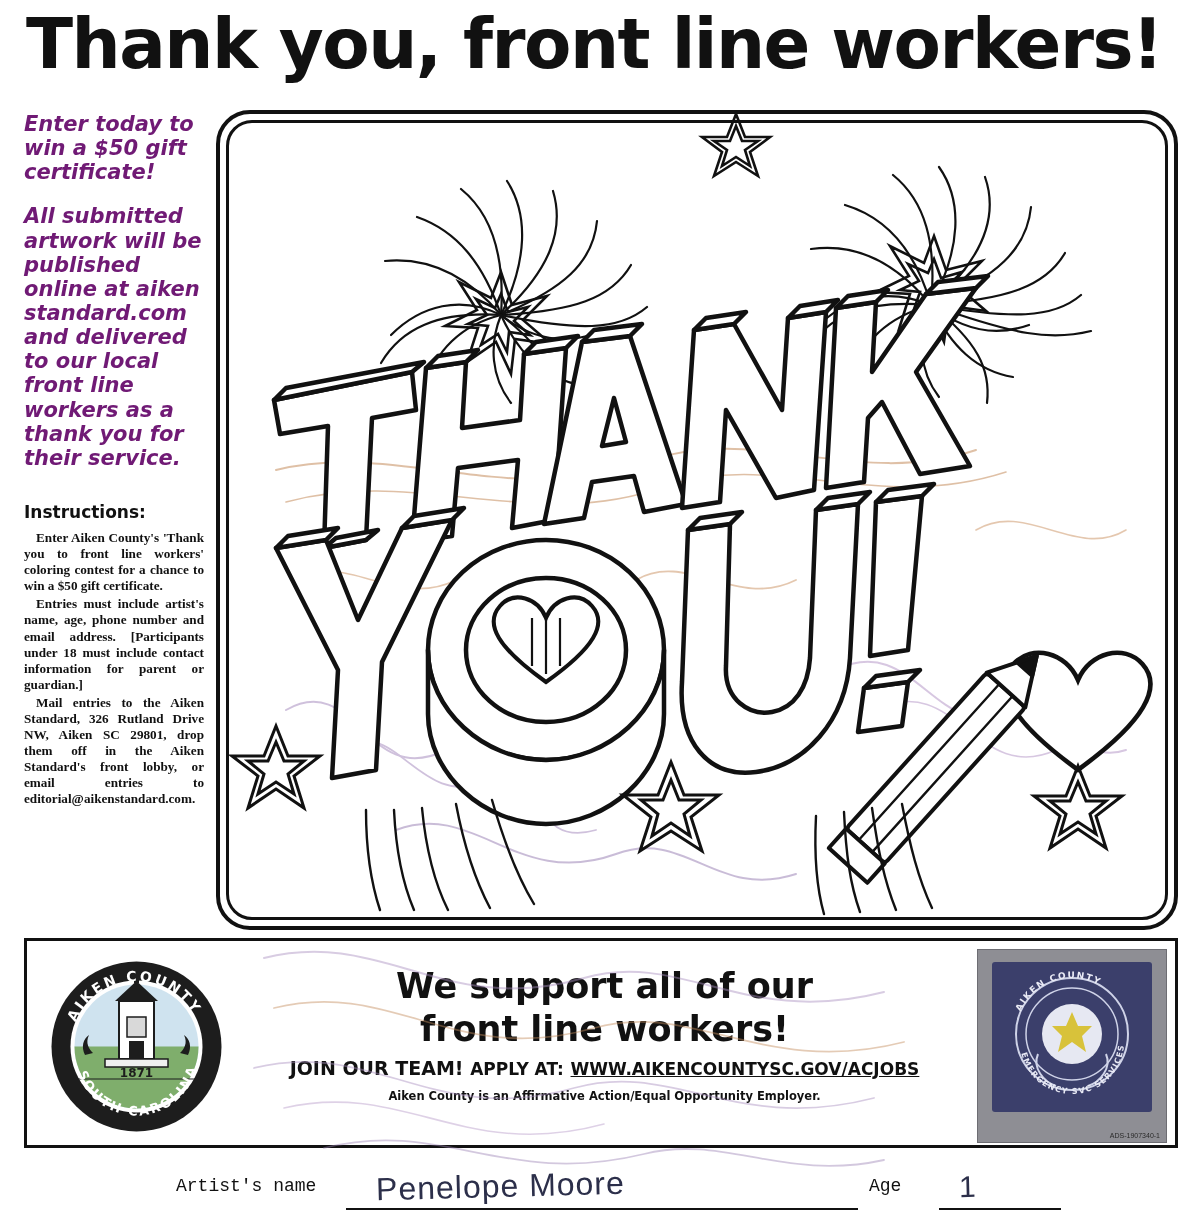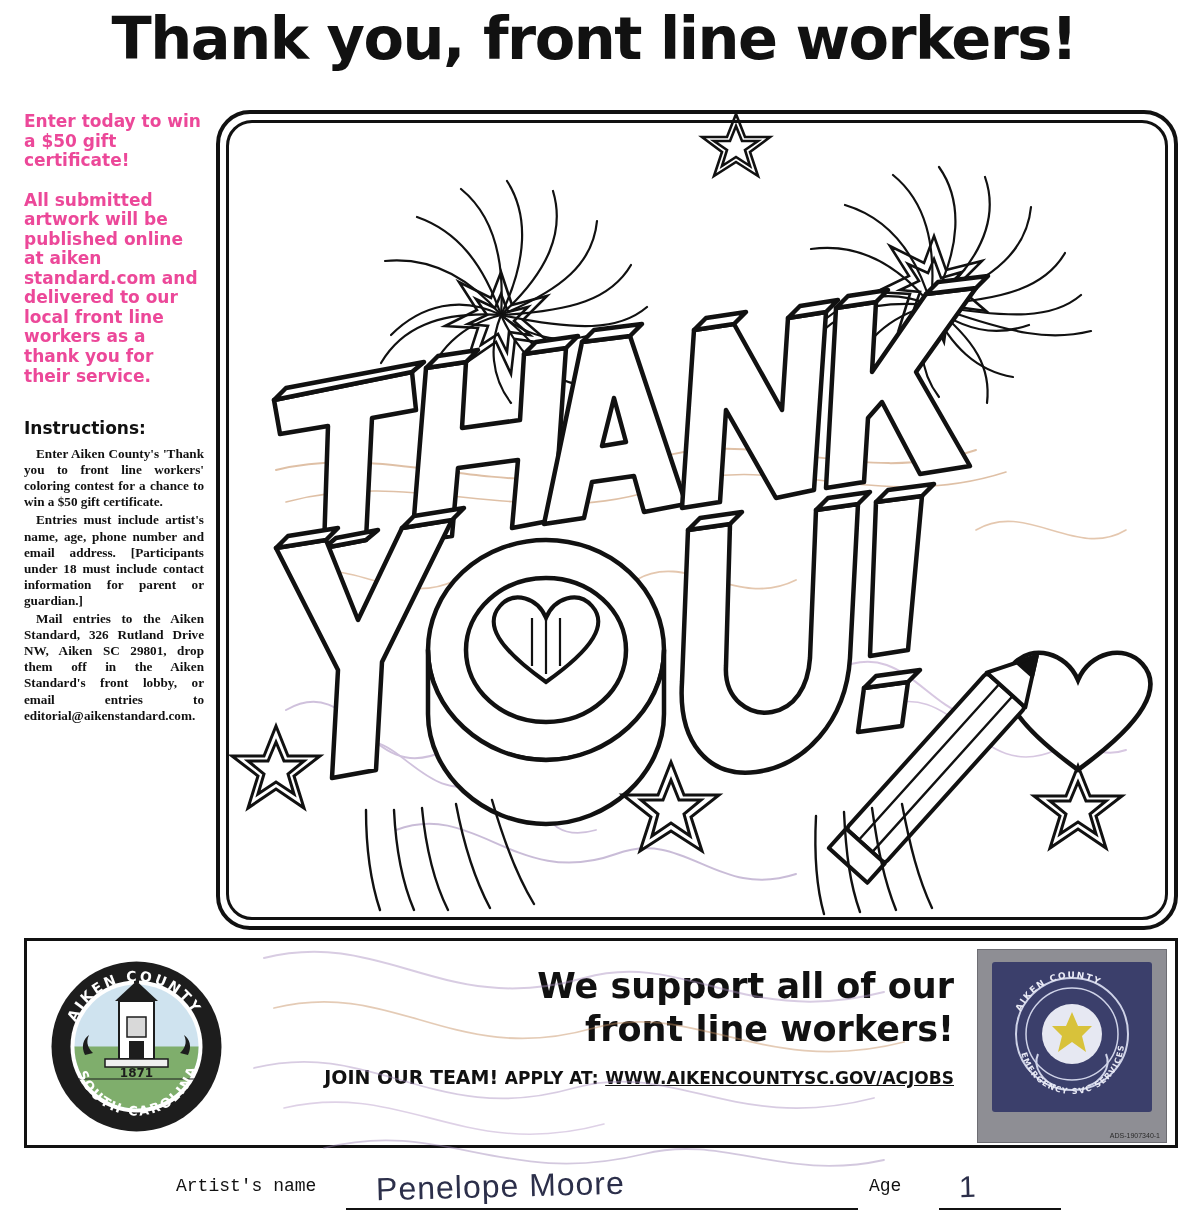--- a/index.html
+++ b/index.html
@@ -17,40 +17,41 @@
   }
 
   
   .headline {
     position: absolute;
     left: 0; top: 8px;
     width: 1188px;
     text-align: center;
     font-family: "DejaVu Sans", sans-serif;
     font-weight: bold;
-    font-size: 59px;
+    font-size: 69px;
     letter-spacing: -1.5px;
     line-height: 1.05;
     color: #111;
   }
 
   
   .left-col {
     position: absolute;
     left: 24px;
     top: 112px;
     width: 180px;
   }
   .promo {
     font-family: "DejaVu Sans", sans-serif;
     font-weight: bold;
-    font-size: 17px;
+    font-size: 21px;
     line-height: 1.15;
-    color: #ec4899;
+    color: #701a75;
     margin-bottom: 12px;
+    font-style: italic;
   }
   .promo.second { margin-top: 20px; }
   .instr-head {
     font-family: "DejaVu Sans", sans-serif;
     font-weight: bold;
     font-size: 17px;
     margin-top: 32px;
     margin-bottom: 8px;
   }
   .instr-p {
@@ -96,34 +97,34 @@
     background: #fff;
     box-sizing: border-box;
   }
   .seal {
     position: absolute;
     left: 22px; top: 18px;
     width: 175px; height: 175px;
   }
   .banner-text {
     position: absolute;
-    left: 212px;
+    left: 220px;
     top: 24px;
     width: 715px;
-    text-align: right;
+    text-align: center;
   }
   .banner-line {
     font-family: "DejaVu Sans", sans-serif;
     font-weight: bold;
     font-size: 35px;
     line-height: 1.22;
     color: #111;
   }
   .join-line {
-    margin-top: 16px;
+    margin-top: 7px;
     font-family: "DejaVu Sans", sans-serif;
     font-weight: bold;
     font-size: 19px;
     color: #111;
   }
   .join-line .apply { font-size: 17px; }
   .join-line .url { text-decoration: underline; font-size: 17px; }
   .eeo {
     margin-top: 10px;
     font-family: "DejaVu Sans", sans-serif;
@@ -397,20 +398,21 @@
   </svg>
 
   <div class="banner-text">
     <div class="banner-line">We support all of our</div>
     <div class="banner-line">front line workers!</div>
     <div class="join-line">
       <span>JOIN OUR TEAM!</span>
       <span class="apply">APPLY AT:</span>
       <span class="url">WWW.AIKENCOUNTYSC.GOV/ACJOBS</span>
     </div>
+    <div class="eeo">Aiken County is an Affirmative Action/Equal Opportunity Employer.</div>
   </div>
 
   <div class="ems-box">
     <div class="ems-inner">
       <svg viewBox="0 0 160 150" width="160" height="150">
         <circle cx="80" cy="72" r="56" fill="none" stroke="#cfd3e8" stroke-width="2"></circle>
         <circle cx="80" cy="72" r="46" fill="none" stroke="#cfd3e8" stroke-width="1.5"></circle>
         <circle cx="80" cy="72" r="30" fill="#e6e8f2"></circle>
         <path d="M80,50 L86,64 L100,64 L90,74 L94,90 L80,80 L66,90 L70,74 L60,64 L74,64 Z" fill="#d8c23a"></path>
         <path d="M46,92 c-6,14 6,28 18,32 M114,92 c6,14 -6,28 -18,32" fill="none" stroke="#cfd3e8" stroke-width="2"></path>

